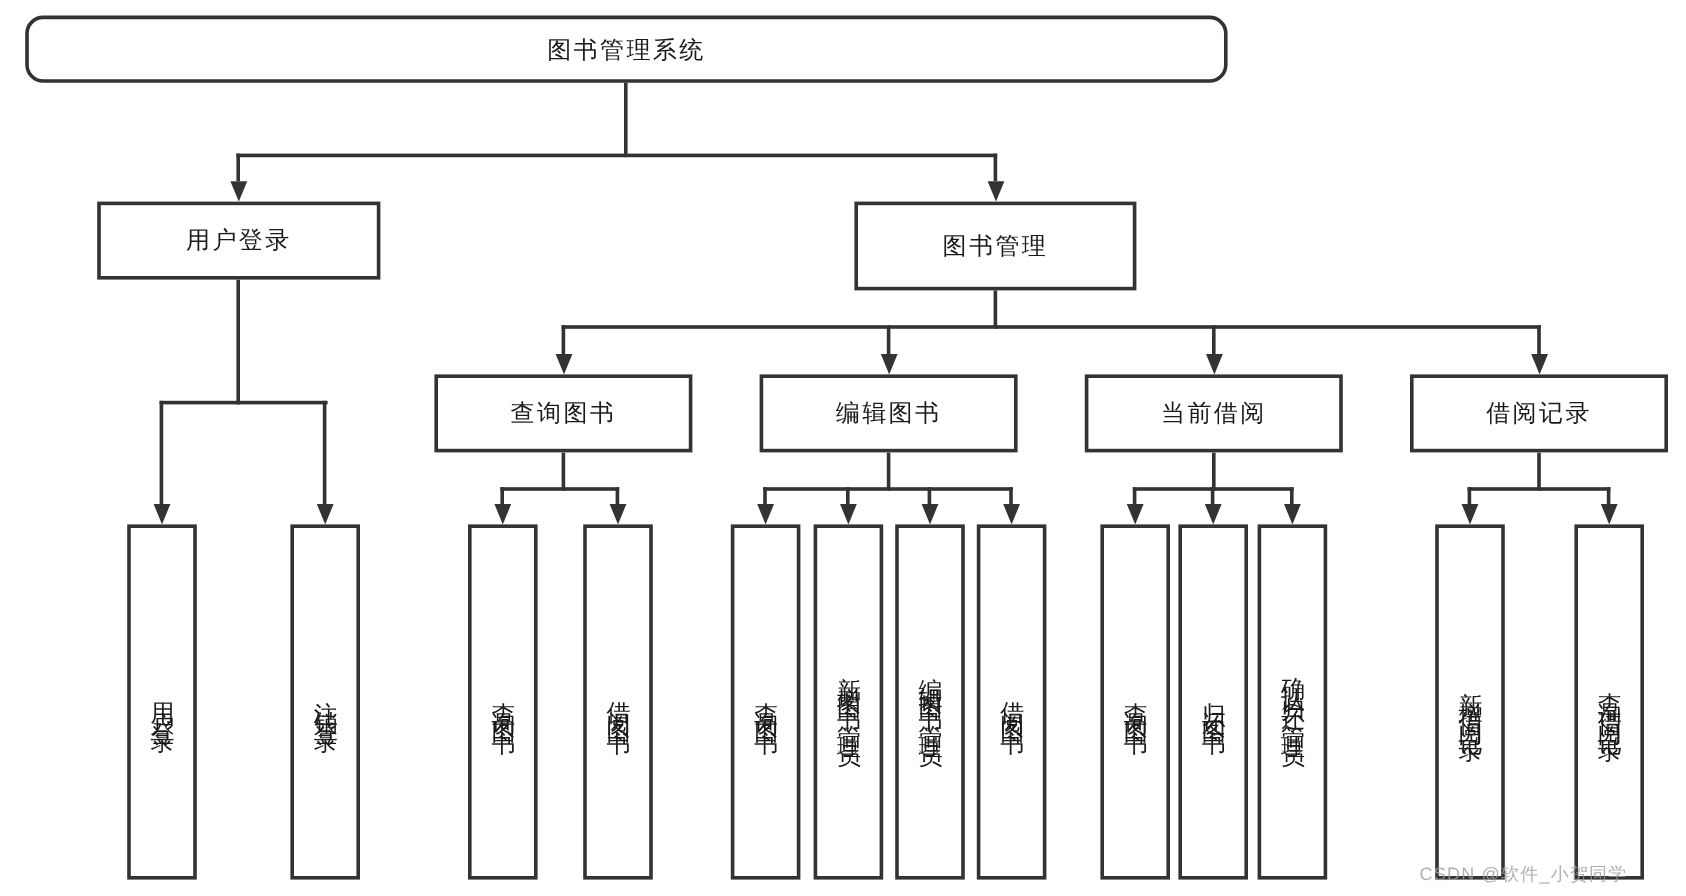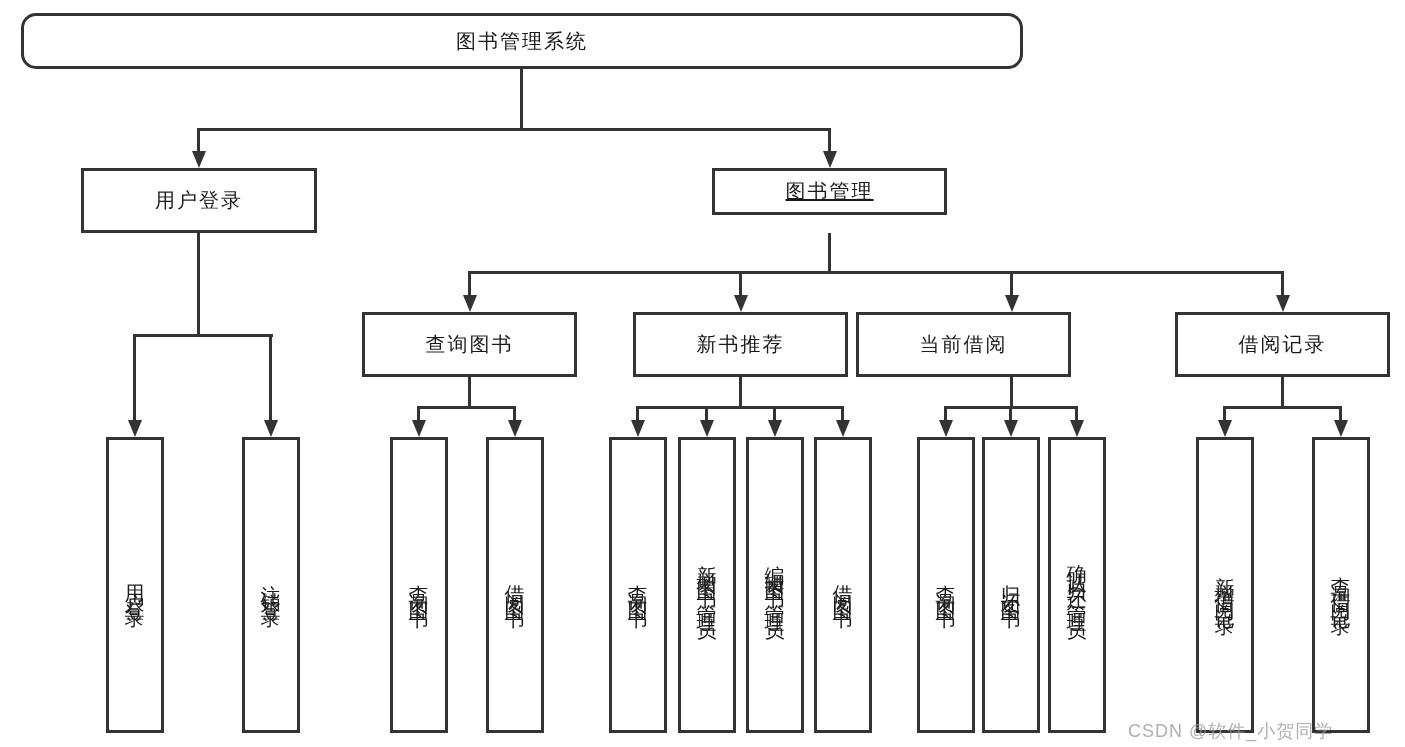--- a/index.html
+++ b/index.html
@@ -18,54 +18,54 @@
   }
   .hline{position:absolute;height:3px;background:#333333;z-index:1;}
   .vline{position:absolute;width:3px;background:#333333;z-index:1;}
   .drop{position:absolute;width:3px;background:#333333;z-index:1;}
   .drop::after{
     content:"";position:absolute;left:50%;transform:translateX(-50%);bottom:-17px;
     width:0;height:0;border-left:7px solid transparent;border-right:7px solid transparent;
     border-top:17px solid #333333;
   }
   .watermark{
-    position:absolute;left:1128px;top:719px;z-index:5;
-    font-size:18px;letter-spacing:1px;color:rgba(155,155,155,0.8);white-space:nowrap;
+    position:absolute;left:1183px;top:719px;z-index:5;
+    font-size:15px;letter-spacing:1px;color:rgba(155,155,155,0.8);white-space:nowrap;
   }
 </style>
 </head>
 <body>
 
 <div class="stage">
 
   <div class="box" style="left:21px;top:13px;width:1002px;height:56px;border-radius:15px;">图书管理系统</div>
 
   <div class="vline" style="left:520px;top:69px;height:62px;"></div>
   <div class="hline" style="left:197px;top:128px;width:634px;"></div>
   <div class="drop" style="left:197px;top:128px;height:23px;"></div>
   <div class="drop" style="left:828px;top:128px;height:23px;"></div>
 
   <div class="box" style="left:81px;top:168px;width:236px;height:65px;">用户登录</div>
-  <div class="box" style="left:712px;top:168px;width:235px;height:47px;text-decoration:underline;">图书管理</div>
+  <div class="box" style="left:712px;top:168px;width:235px;height:74px;">图书管理</div>
 
   <div class="vline" style="left:197px;top:233px;height:104px;"></div>
   <div class="hline" style="left:133px;top:334px;width:140px;"></div>
   <div class="drop" style="left:133px;top:334px;height:86px;"></div>
   <div class="drop" style="left:269px;top:334px;height:86px;"></div>
 
   <div class="vline" style="left:828px;top:233px;height:41px;"></div>
   <div class="hline" style="left:468px;top:271px;width:816px;"></div>
   <div class="drop" style="left:468px;top:271px;height:24px;"></div>
   <div class="drop" style="left:739px;top:271px;height:24px;"></div>
   <div class="drop" style="left:1010px;top:271px;height:24px;"></div>
   <div class="drop" style="left:1281px;top:271px;height:24px;"></div>
 
   <div class="box" style="left:362px;top:312px;width:215px;height:65px;">查询图书</div>
-  <div class="box" style="left:633px;top:312px;width:215px;height:65px;">新书推荐</div>
-  <div class="box" style="left:856px;top:312px;width:215px;height:65px;">当前借阅</div>
+  <div class="box" style="left:633px;top:312px;width:215px;height:65px;">编辑图书</div>
+  <div class="box" style="left:904px;top:312px;width:215px;height:65px;">当前借阅</div>
   <div class="box" style="left:1175px;top:312px;width:215px;height:65px;">借阅记录</div>
 
   <div class="vline" style="left:468px;top:377px;height:32px;"></div>
   <div class="hline" style="left:417px;top:406px;width:99px;"></div>
   <div class="drop" style="left:417px;top:406px;height:14px;"></div>
   <div class="drop" style="left:513px;top:406px;height:14px;"></div>
 
   <div class="vline" style="left:739px;top:377px;height:32px;"></div>
   <div class="hline" style="left:636px;top:406px;width:208px;"></div>
   <div class="drop" style="left:636px;top:406px;height:14px;"></div>

